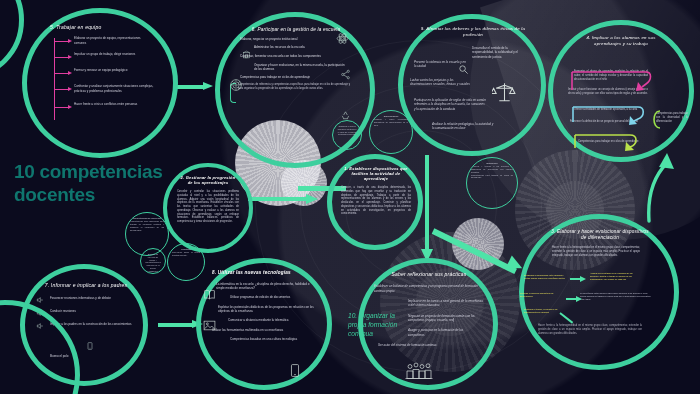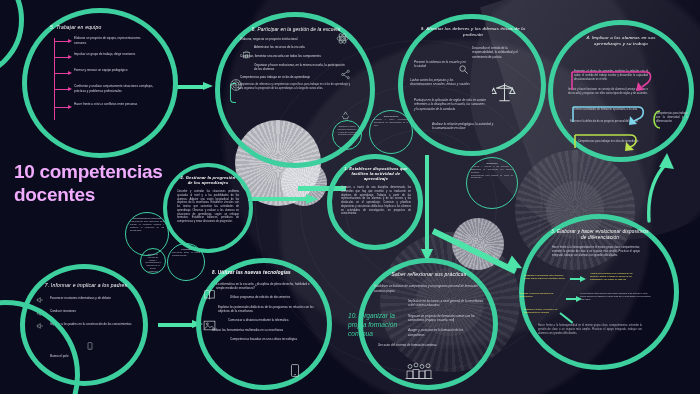--- a/index.html
+++ b/index.html
@@ -40,21 +40,21 @@
   .arrow{position:absolute;}
   .arrow .shaft{position:absolute;background:#4ee3a8;}
   .arrow .head{position:absolute;width:0;height:0;}
 
   .pinkline{position:absolute;background:#e23ea0;}
   .pinkhead{position:absolute;width:0;height:0;
             border-top:2.2px solid transparent;border-bottom:2.2px solid transparent;
             border-left:4px solid #e23ea0;}
 
   .title-main{position:absolute;left:14px;top:160px;width:190px;
-              font-size:19px;font-weight:bold;line-height:1.22;color:#f0abfc;
+              font-size:19px;font-weight:bold;line-height:1.22;color:#0f766e;
               letter-spacing:-.3px;}
 
   .sat{position:absolute;border-radius:50%;border:1.6px solid #3ecf9e;
        box-sizing:border-box;overflow:hidden;padding:4px;}
   .sat .sat-t{font-size:2.3px;line-height:1.4;text-align:center;color:#d8d8e4;}
   .sat .sat-b{font-size:2px;line-height:1.4;text-align:justify;color:#b9b9c8;}
 
   .icon{position:absolute;opacity:.85;}
   .icon svg{display:block;}
 </style>

